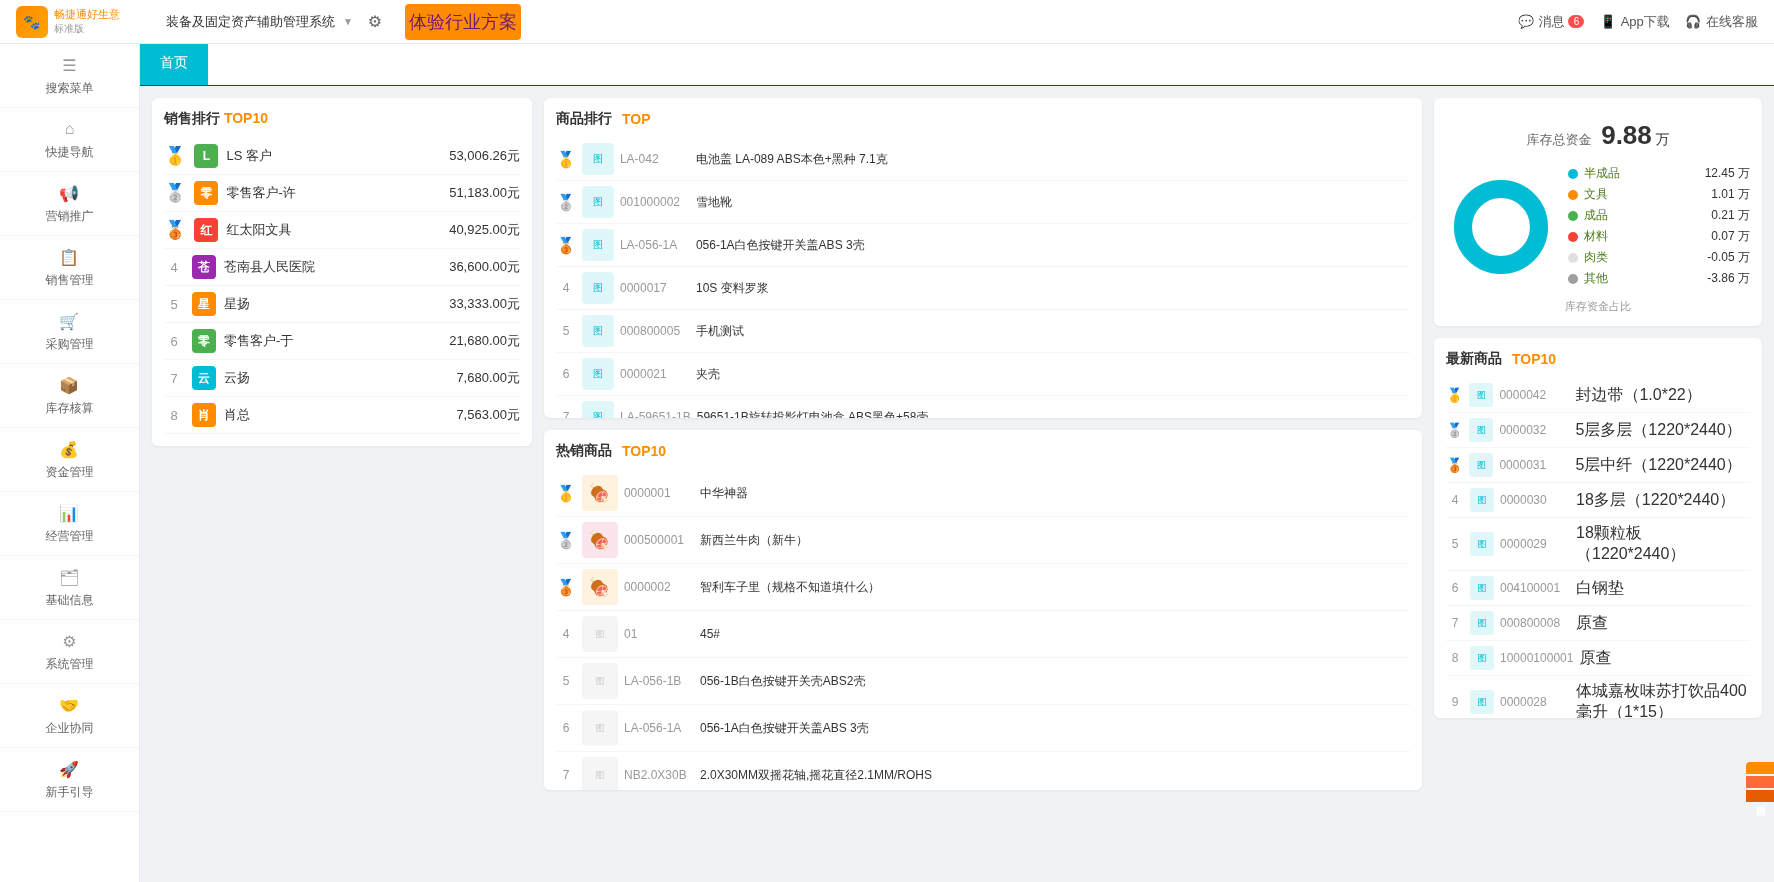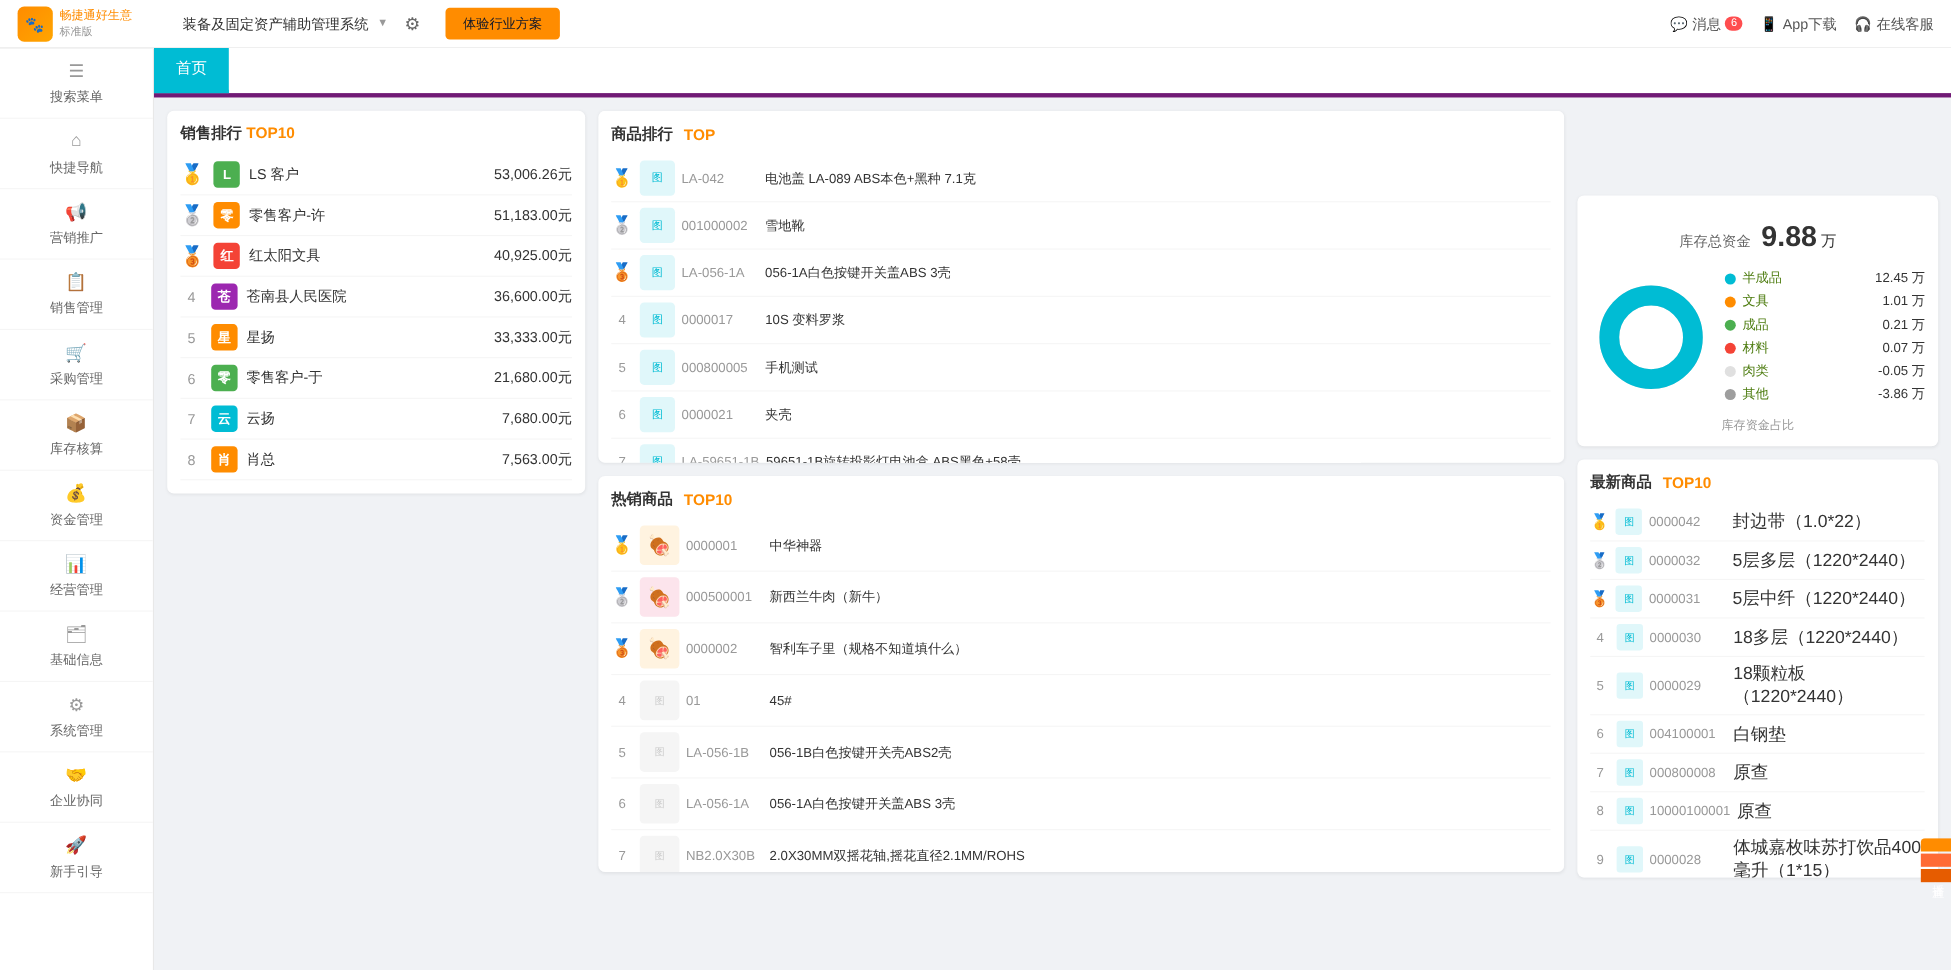--- a/index.html
+++ b/index.html
@@ -49,26 +49,26 @@
     .dropdown-arrow { color: #999; font-size: 10px; }
     .gear-btn {
       width: 28px; height: 28px;
       border: none; background: none;
       cursor: pointer; color: #666;
       font-size: 16px;
       display: flex; align-items: center; justify-content: center;
     }
     .trial-btn {
       background: #ff8c00;
-      color: #0f172a;
+      color: #701a75;
       border: none;
-      padding: 6px 16px;
+      padding: 6px 4px;
       border-radius: 4px;
       cursor: pointer;
-      font-size: 12px;
+      font-size: 18px;
       margin-left: 8px;
     }
 
     .header-right {
       margin-left: auto;
       display: flex;
       align-items: center;
       gap: 16px;
       color: #555;
       font-size: 13px;
@@ -124,21 +124,21 @@
     
     .content-area {
       flex: 1;
       overflow-y: auto;
       background: #f0f2f5;
     }
 
     
     .nav-tabs {
       background: #fff;
-      border-bottom: 4px solid #701a75;
+      border-bottom: 1px solid #701a75;
       display: flex;
       align-items: flex-end;
       padding: 0 0;
     }
     .nav-tab {
       padding: 10px 20px;
       cursor: pointer;
       font-size: 14px;
       color: #666;
       border-bottom: 3px solid transparent;
@@ -172,21 +172,20 @@
       flex-direction: column;
       gap: 12px;
     }
 
     
     .right-col {
       width: 328px;
       display: flex;
       flex-direction: column;
       gap: 12px;
-      justify-content: center;
     }
 
     .card {
       background: #fff;
       border-radius: 6px;
       padding: 12px;
       box-shadow: 0 1px 3px rgba(0,0,0,0.06);
     }
 
     .card-title {

